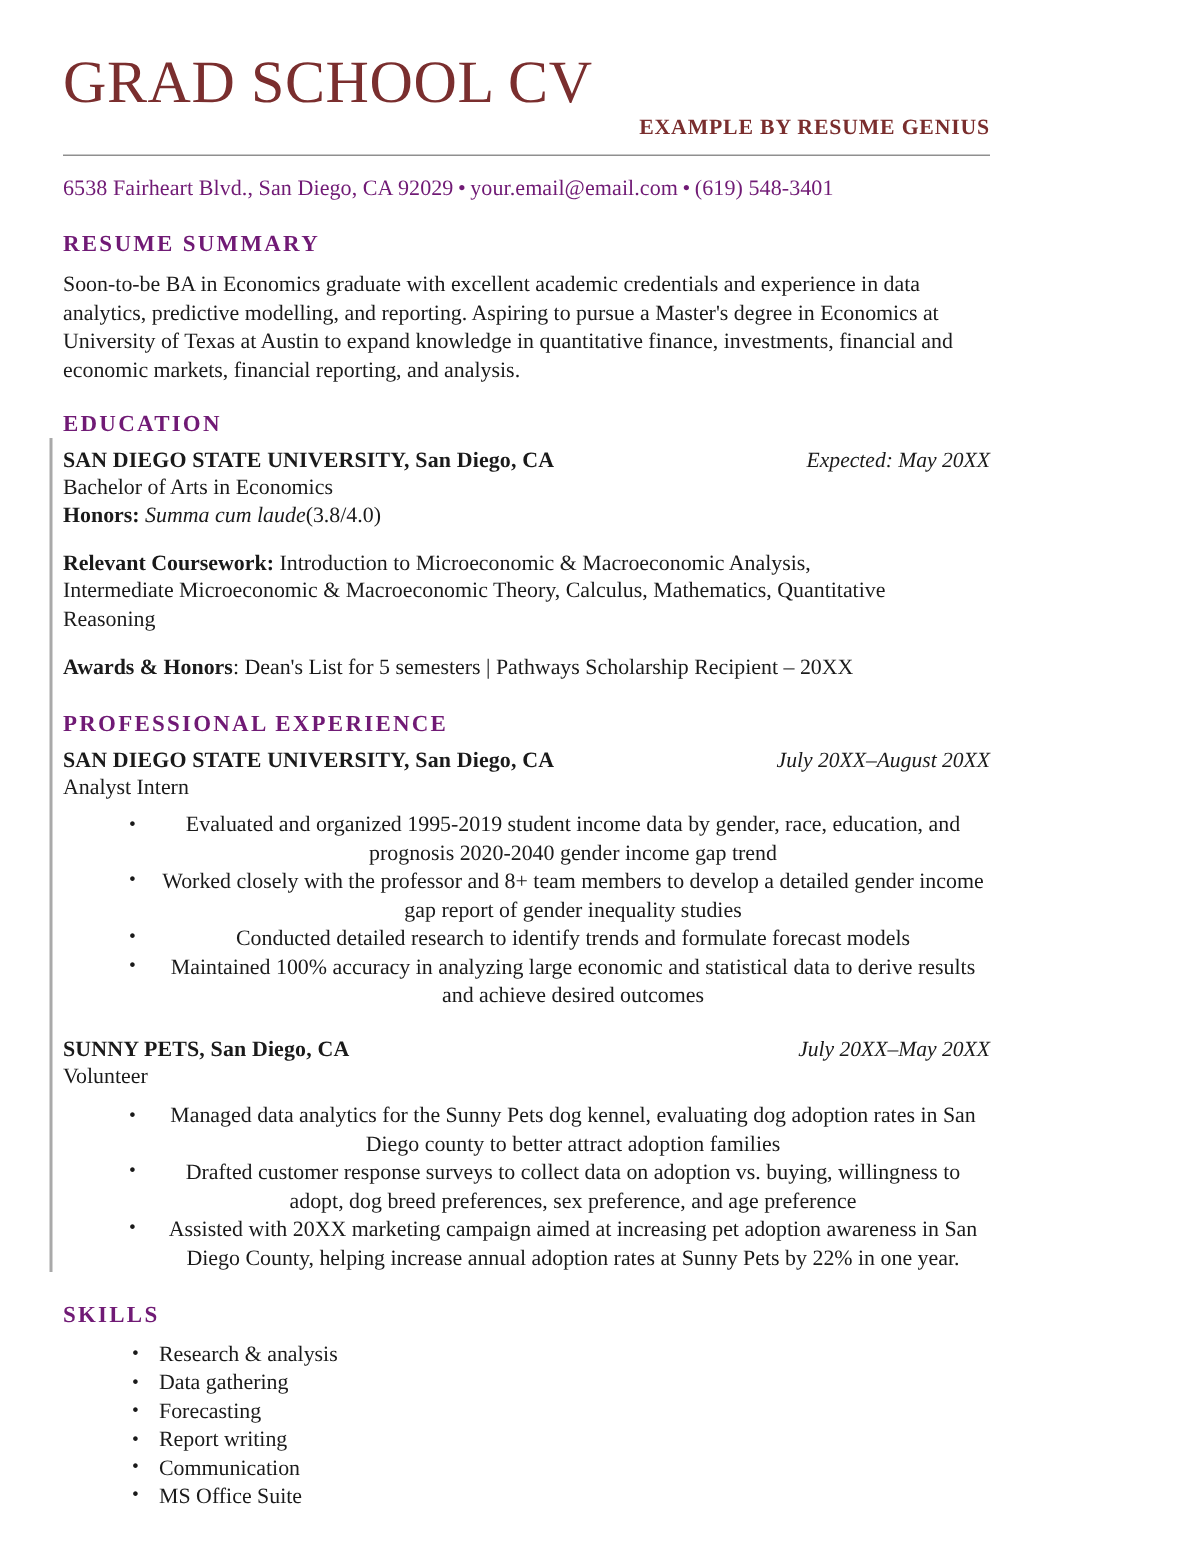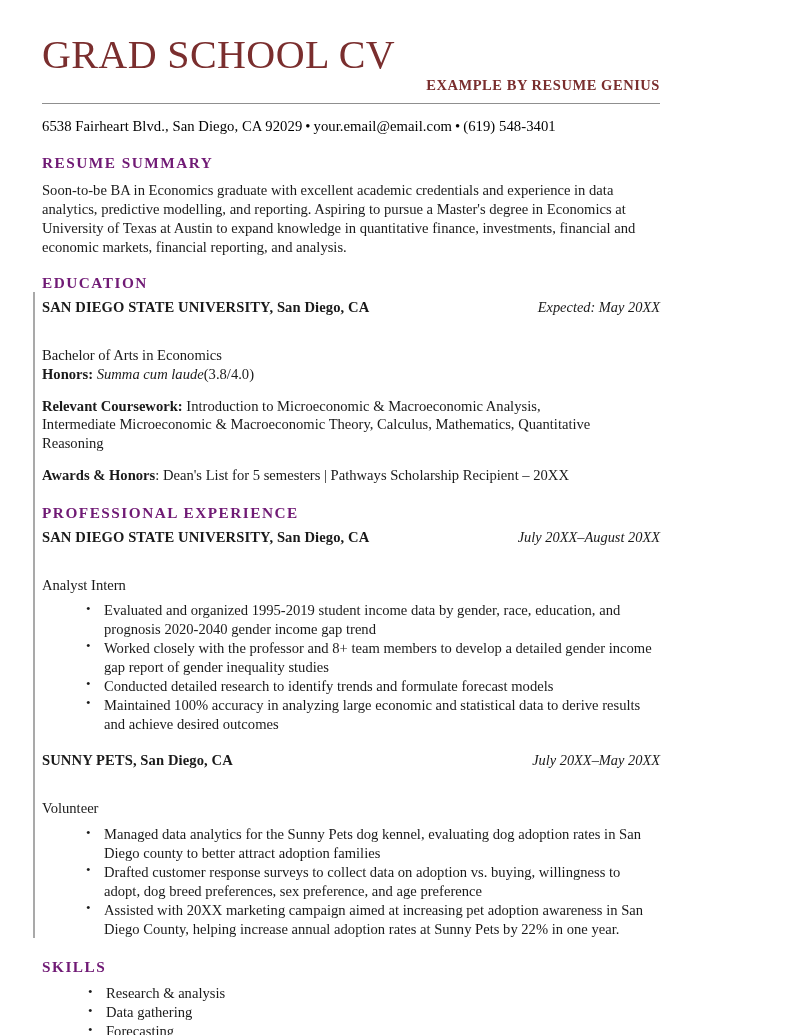--- a/index.html
+++ b/index.html
@@ -42,21 +42,21 @@
     text-align: right;
   }
   .header-rule {
     border: 0;
     border-top: 1.6px solid #8f8f8f;
     margin: 0 0 0 0;
     width: 100%;
   }
   .contact-line {
     font-size: 14.7px;
-    color: #000000;
+    color: #701a75;
     padding-top: 14px;
     letter-spacing: 0.05px;
   }
   .contact-line .sep {
     padding: 0 3px;
   }
 
   
   .section-heading {
     font-size: 15.3px;
@@ -106,21 +106,20 @@
   }
   .entry-date {
     font-style: italic;
     font-size: 14.4px;
     white-space: nowrap;
     padding-left: 14px;
   }
   .entry-role {
     font-size: 14.6px;
     line-height: 1.28;
-    margin-top: 30px;
   }
   .entry-line {
     font-size: 14.6px;
     line-height: 1.28;
   }
   .entry-line b { font-weight: bold; }
   .entry-line i { font-style: italic; }
   .gap-md { height: 13px; }
   .gap-lg { height: 19px; }
 
@@ -145,21 +144,21 @@
   }
   ul.bullets li::before {
     content: "\2022";
     position: absolute;
     left: 0;
     top: -0.5px;
     font-size: 13px;
     color: #1a1a1a;
   }
   ul.bullets.tight li { margin-bottom: 0; }
-  ul.bullets.exp { padding-left: 44px; }
+  ul.bullets.exp { padding-left: 44px; text-align: center; }
   ul.bullets.exp li { margin-bottom: 0px; }
 
   .exp-bullets-pad { padding-top: 7px; }
   .skills-pad { padding-top: 8px; }
 </style>
 </head>
 <body>
 
 <div class="page">
 

